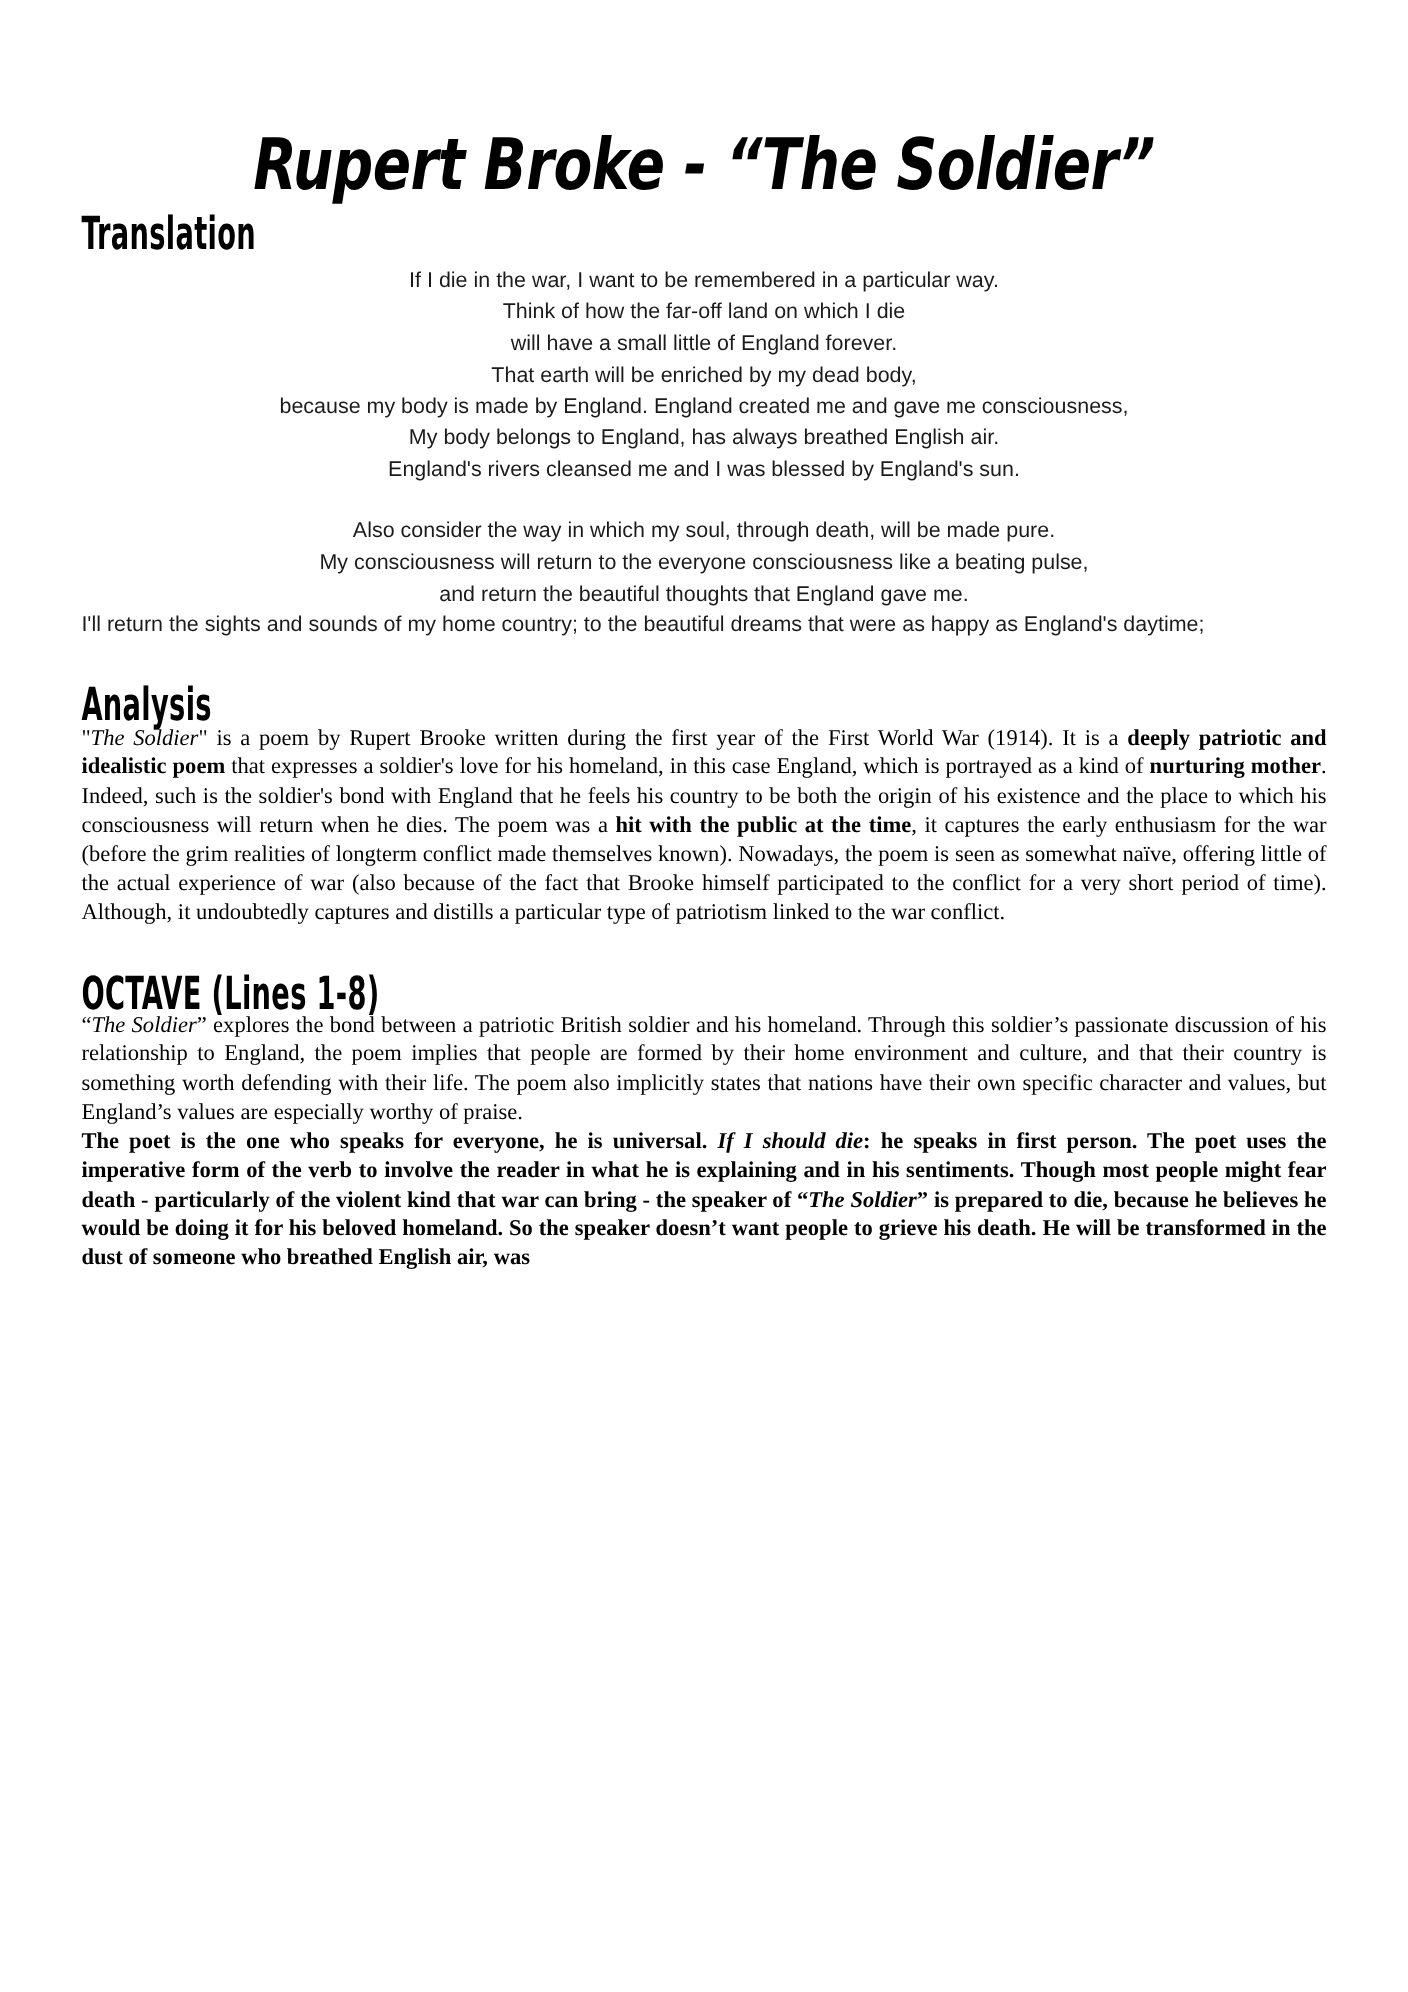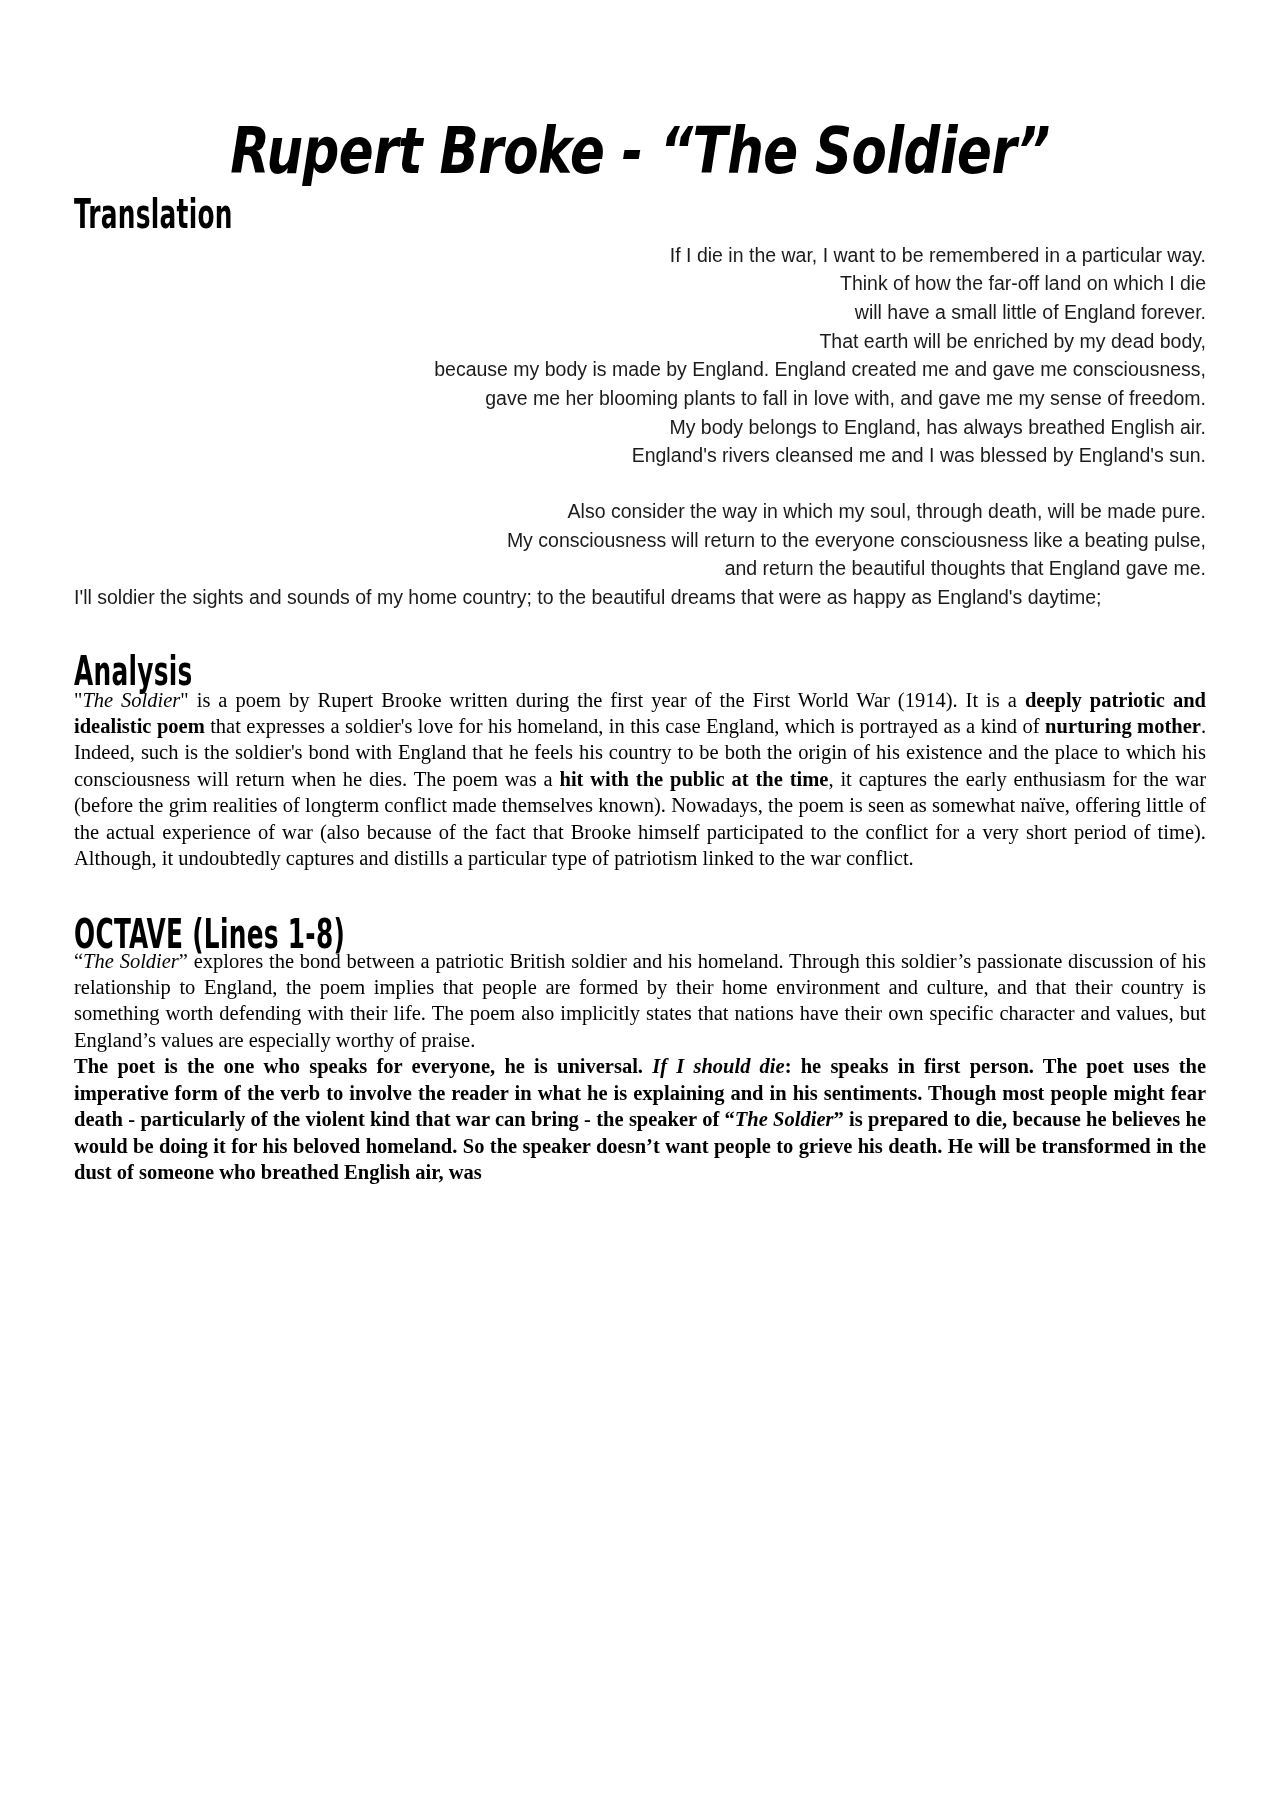--- a/index.html
+++ b/index.html
@@ -58,21 +58,21 @@
     line-height: 1.47;
     color: #1b1b1b;
     padding-top: 29px;
   }
   .translation-block p {
     margin: 0;
     text-align: justify;
     text-justify: inter-word;
   }
   .translation-block p.nowrapline {
-    text-align: right;
+    text-align: center;
   }
   .stanza-gap {
     height: 27px;
   }
 
   
   .serif-block {
     font-family: "Liberation Serif", "DejaVu Serif", serif;
     font-size: 20.5px;
     line-height: 1.29;
@@ -101,30 +101,29 @@
   <h1 class="doc-title">Rupert Broke - “The Soldier”</h1>
 
   <h2 class="section-heading h-translation">Translation</h2>
 
   <div class="translation-block">
     <p class="nowrapline">If I die in the war, I want to be remembered in a particular way.</p>
     <p class="nowrapline">Think of how the far-off land on which I die</p>
     <p class="nowrapline">will have a small little of England forever.</p>
     <p class="nowrapline">That earth will be enriched by my dead body,</p>
     <p class="nowrapline">because my body is made by England. England created me and gave me consciousness,</p>
-    <p class="nowrapline">gave me her blooming plants to fall in love with, and gave me my sense of freedom.</p>
     <p class="nowrapline">My body belongs to England, has always breathed English air.</p>
     <p class="nowrapline">England's rivers cleansed me and I was blessed by England's sun.</p>
 
     <div class="stanza-gap"></div>
 
     <p class="nowrapline">Also consider the way in which my soul, through death, will be made pure.</p>
     <p class="nowrapline">My consciousness will return to the everyone consciousness like a beating pulse,</p>
     <p class="nowrapline">and return the beautiful thoughts that England gave me.</p>
-    <p>I'll soldier the sights and sounds of my home country; to the beautiful dreams that were as happy as England's daytime;</p>
+    <p>I'll return the sights and sounds of my home country; to the beautiful dreams that were as happy as England's daytime;</p>
   </div>
 
   <h2 class="section-heading h-analysis">Analysis</h2>
 
   <div class="serif-block">
     <p><span>"</span><i>The Soldier</i><span>" is a poem by Rupert Brooke written during the first year of the First World War (1914). It is a </span><b>deeply patriotic and idealistic poem</b><span> that expresses a soldier's love for his homeland, in this case England, which is portrayed as a kind of </span><b>nurturing mother</b><span>. Indeed, such is the soldier's bond with England that he feels his country to be both the origin of his existence and the place to which his consciousness will return when he dies. The poem was a </span><b>hit with the public at the time</b><span>, it captures the early enthusiasm for the war (before the grim realities of longterm conflict made themselves known). Nowadays, the poem is seen as somewhat naïve, offering little of the actual experience of war (also because of the fact that Brooke himself participated to the conflict for a very short period of time). Although, it undoubtedly captures and distills a particular type of patriotism linked to the war conflict.</span></p>
   </div>
 
   <h2 class="section-heading h-octave">OCTAVE (Lines 1-8)</h2>
 

